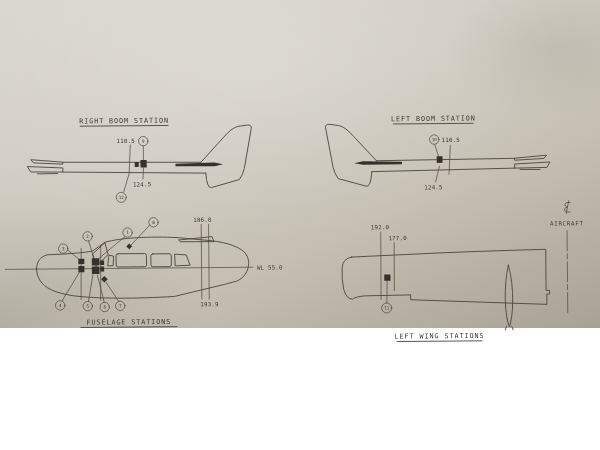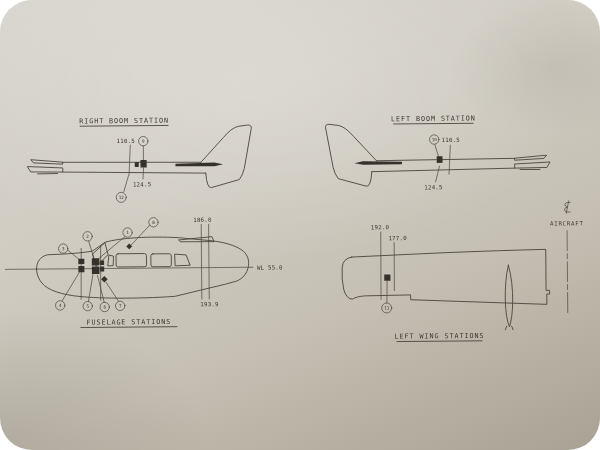--- a/index.html
+++ b/index.html
@@ -1,24 +1,23 @@
 <!DOCTYPE html>
 <html><head>
 <meta charset="utf-8">
 <style>
   html,body{margin:0;padding:0;width:600px;height:450px;overflow:hidden;}
   .paper{
-    position:relative;width:600px;height:450px;
+    position:relative;width:600px;height:328px;
     background:
       radial-gradient(ellipse 480px 260px at 42% 18%, rgba(255,255,255,0.22), rgba(255,255,255,0) 70%),
       radial-gradient(ellipse 140px 90px at 92% 15%, rgba(90,82,70,0.10), rgba(90,82,70,0) 75%),
       radial-gradient(ellipse 300px 200px at 0% 100%, rgba(70,64,52,0.16), rgba(70,64,52,0) 70%),
       linear-gradient(158deg, #d8d5ce 0%, #d0ccc2 38%, #c4bfb2 66%, #a9a294 100%);
     font-family:"DejaVu Sans Mono","Liberation Mono",monospace;
-    border-radius:32px;
   }
   svg{position:absolute;left:0;top:0;}
   text{fill:#3e3a33;}
   .ln{stroke:#4a453e;fill:none;stroke-width:0.9;stroke-linejoin:round;stroke-linecap:round;}
   .thin{stroke:#4a453e;fill:none;stroke-width:0.7;stroke-linecap:round;}
   .ink{fill:#35312b;stroke:none;}
   .ttl{font-size:6.8px;letter-spacing:0.9px;}
   .sta{font-size:5.8px;letter-spacing:0.2px;}
   .cnum{font-size:4.3px;letter-spacing:0px;}
   .acl{font-size:5.8px;letter-spacing:0.7px;}

